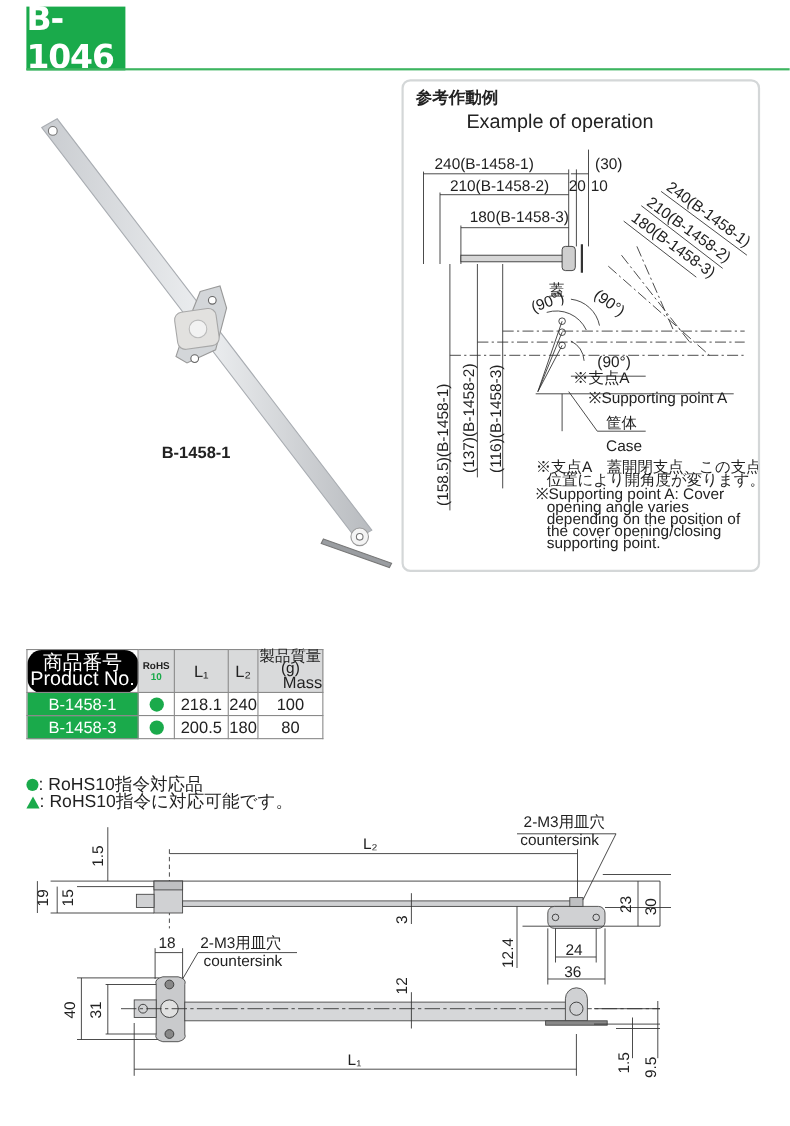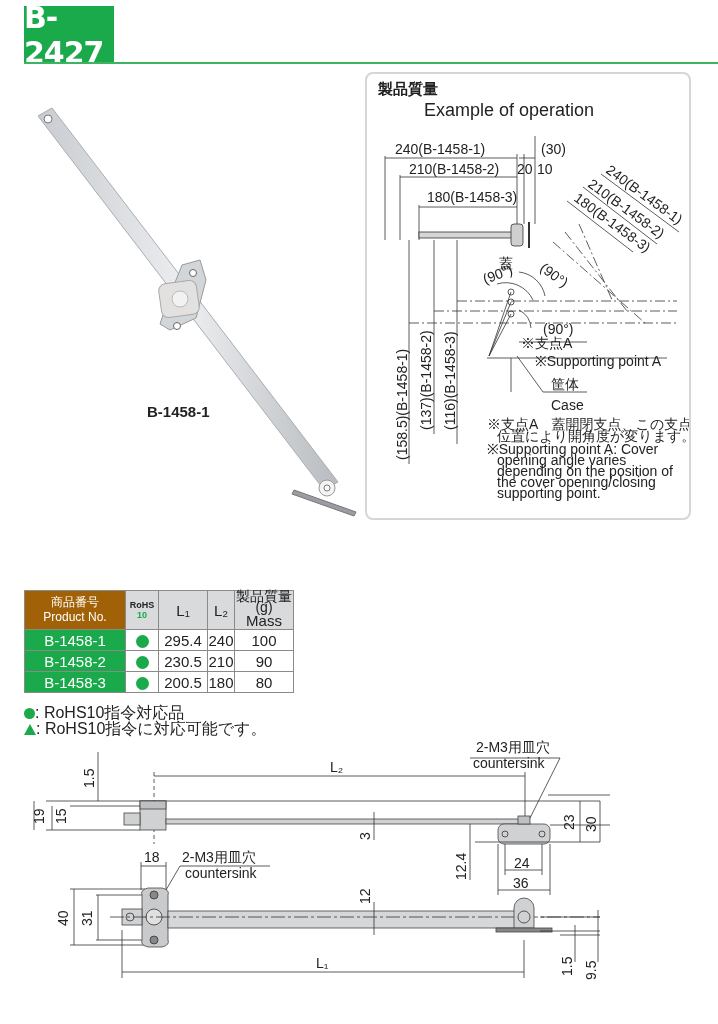--- a/index.html
+++ b/index.html
@@ -8,35 +8,35 @@
   .title-rule{position:absolute;left:24px;top:62px;width:694px;height:2px;background:#3db560;}
   .photo{position:absolute;left:20px;top:90px;width:340px;height:440px;}
   .photo-label{position:absolute;left:147px;top:403px;font-size:15px;font-weight:bold;color:#222;font-family:"Liberation Sans",sans-serif;}
   .op-panel{position:absolute;left:365px;top:72px;width:322px;height:444px;border:2px solid #d4d7d8;border-radius:8px;background:#fff;}
   .op-title-jp{position:absolute;left:11px;top:6px;font-size:15px;font-weight:bold;color:#222;}
   .op-title-en{position:absolute;left:10px;top:26px;font-size:18px;color:#222;font-family:"Liberation Sans",sans-serif;margin-left:47px;}
   .op-svg{position:absolute;left:0;top:0;}
   .spec-table{position:absolute;left:24px;top:590px;border-collapse:collapse;font-family:"Liberation Sans",sans-serif;}
   .spec-table th,.spec-table td{border:1px solid #8a8a8a;padding:0;text-align:center;height:20px;font-size:15px;}
   .spec-table th{background:#d9dadb;font-weight:normal;height:36px;}
-  .spec-table th.pn{background:#a16207;color:#fff;width:100px;font-size:12px;line-height:15px;}
+  .spec-table th.pn{background:#000000;color:#fff;width:100px;font-size:18px;line-height:15px;border-radius:13px;}
   .spec-table td.pn{background:#1aaa4b;color:#fff;}
   .rohs-head{font-size:9px;font-weight:bold;line-height:10px;color:#222;}
   .rohs-head .g{color:#1aaa4b;}
   .dot{display:inline-block;width:13px;height:13px;border-radius:50%;background:#1aaa4b;vertical-align:middle;}
   .legend{position:absolute;left:24px;font-size:16px;font-family:"Liberation Sans",sans-serif;color:#222;}
   .legend .sym-dot{display:inline-block;width:11px;height:11px;border-radius:50%;background:#1aaa4b;vertical-align:-1px;}
   .legend .sym-tri{display:inline-block;width:0;height:0;border-left:6px solid transparent;border-right:6px solid transparent;border-bottom:11px solid #1aaa4b;vertical-align:-1px;}
   .drawing{position:absolute;left:0;top:740px;}
   .dim-text{font-family:"Liberation Sans",sans-serif;font-size:14px;fill:#222;}
 </style>
 </head>
 <body>
 
-<div class="title-box">B-2427</div>
+<div class="title-box">B-1046</div>
 <div class="title-rule"></div>
 
 <div class="photo">
   <svg width="340" height="440">
     <defs>
       <linearGradient id="metal" x1="0" y1="0" x2="1" y2="0">
         <stop offset="0" stop-color="#c9ccd0"></stop>
         <stop offset="0.5" stop-color="#eceef0"></stop>
         <stop offset="1" stop-color="#b8bbbf"></stop>
       </linearGradient>
@@ -49,21 +49,21 @@
     <circle cx="173" cy="183" r="3.5" fill="#fff" stroke="#666"></circle>
     <circle cx="157" cy="236" r="3.5" fill="#fff" stroke="#666"></circle>
     <circle cx="307" cy="398" r="8" fill="#f4f4f4" stroke="#999"></circle>
     <circle cx="307" cy="398" r="3" fill="#fff" stroke="#777"></circle>
     <polygon points="274,400 336,422 334,426 272,404" fill="#9a9da1" stroke="#777"></polygon>
   </svg>
 </div>
 <div class="photo-label">B-1458-1</div>
 
 <div class="op-panel">
-  <div class="op-title-jp">製品質量</div>
+  <div class="op-title-jp">参考作動例</div>
   <div class="op-title-en">Example of operation</div>
   <svg class="op-svg" width="322" height="444">
     <g stroke="#333" stroke-width="0.8" fill="none">
 
       <line x1="18" y1="84" x2="150" y2="84"></line>
       <line x1="33" y1="103" x2="150" y2="103"></line>
       <line x1="52" y1="133" x2="150" y2="133"></line>
       <line x1="152" y1="84" x2="168" y2="84"></line>
 
       <line x1="18" y1="82" x2="18" y2="166"></line>
@@ -148,36 +148,29 @@
     <th style="width:32px;">
       <div class="rohs-head">
             <div>RoHS</div>
             <div class="g">10</div>
           </div>
     </th>
     <th style="width:48px;">L₁</th>
     <th style="width:26px;">L₂</th>
     <th style="width:58px;">
       <div style="font-size:14px;line-height:11px;">製品質量(g)</div>
-      <div style="line-height:16px;">Mass</div>
+      <div style="line-height:16px;text-align:right;">Mass</div>
     </th>
   </tr>
   <tr>
     <td class="pn">B-1458-1</td>
     <td><span class="dot"></span></td>
-    <td>295.4</td>
+    <td>218.1</td>
     <td>240</td>
     <td>100</td>
-  </tr>
-  <tr>
-    <td class="pn">B-1458-2</td>
-    <td><span class="dot"></span></td>
-    <td>230.5</td>
-    <td>210</td>
-    <td>90</td>
   </tr>
   <tr>
     <td class="pn">B-1458-3</td>
     <td><span class="dot"></span></td>
     <td>200.5</td>
     <td>180</td>
     <td>80</td>
   </tr>
 </tbody>
   </table>

